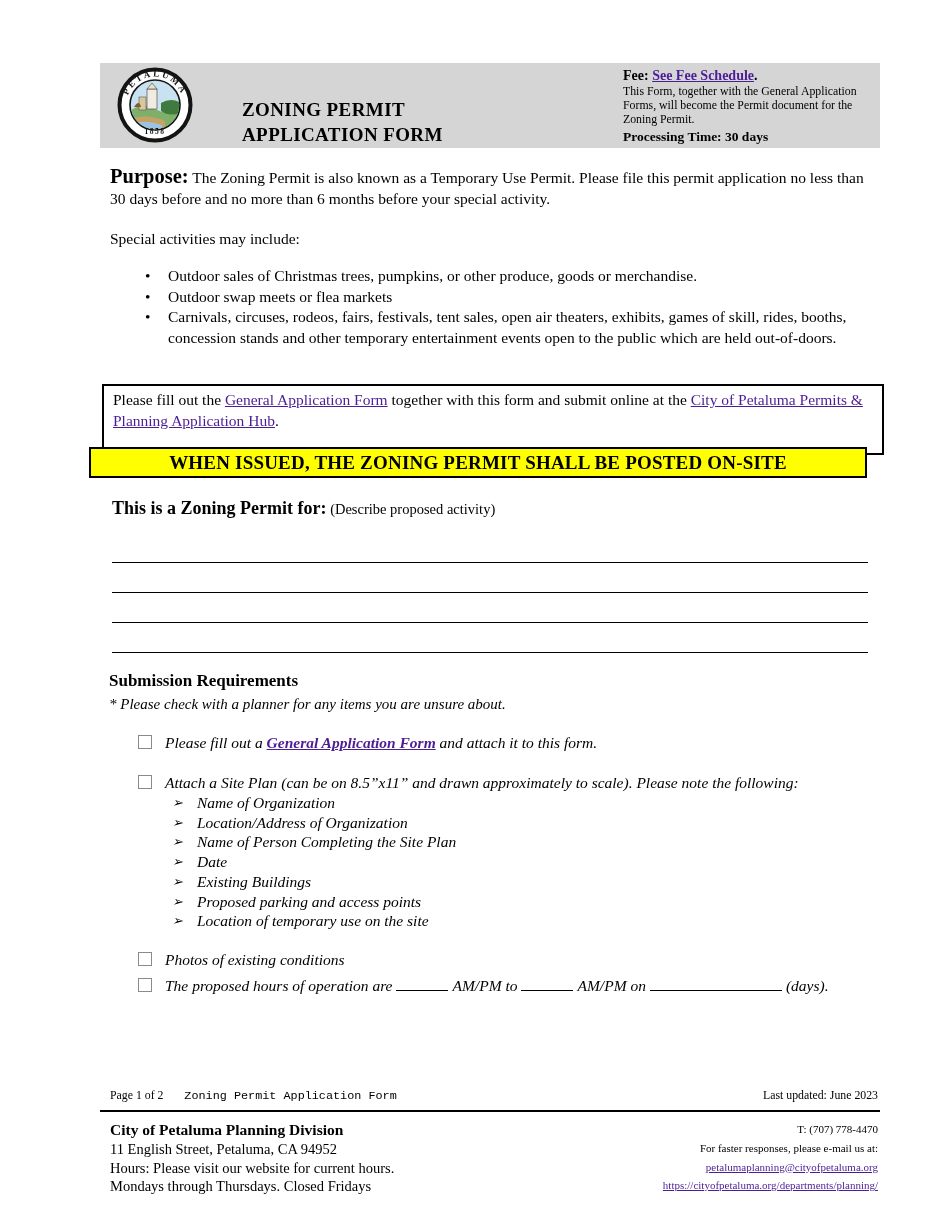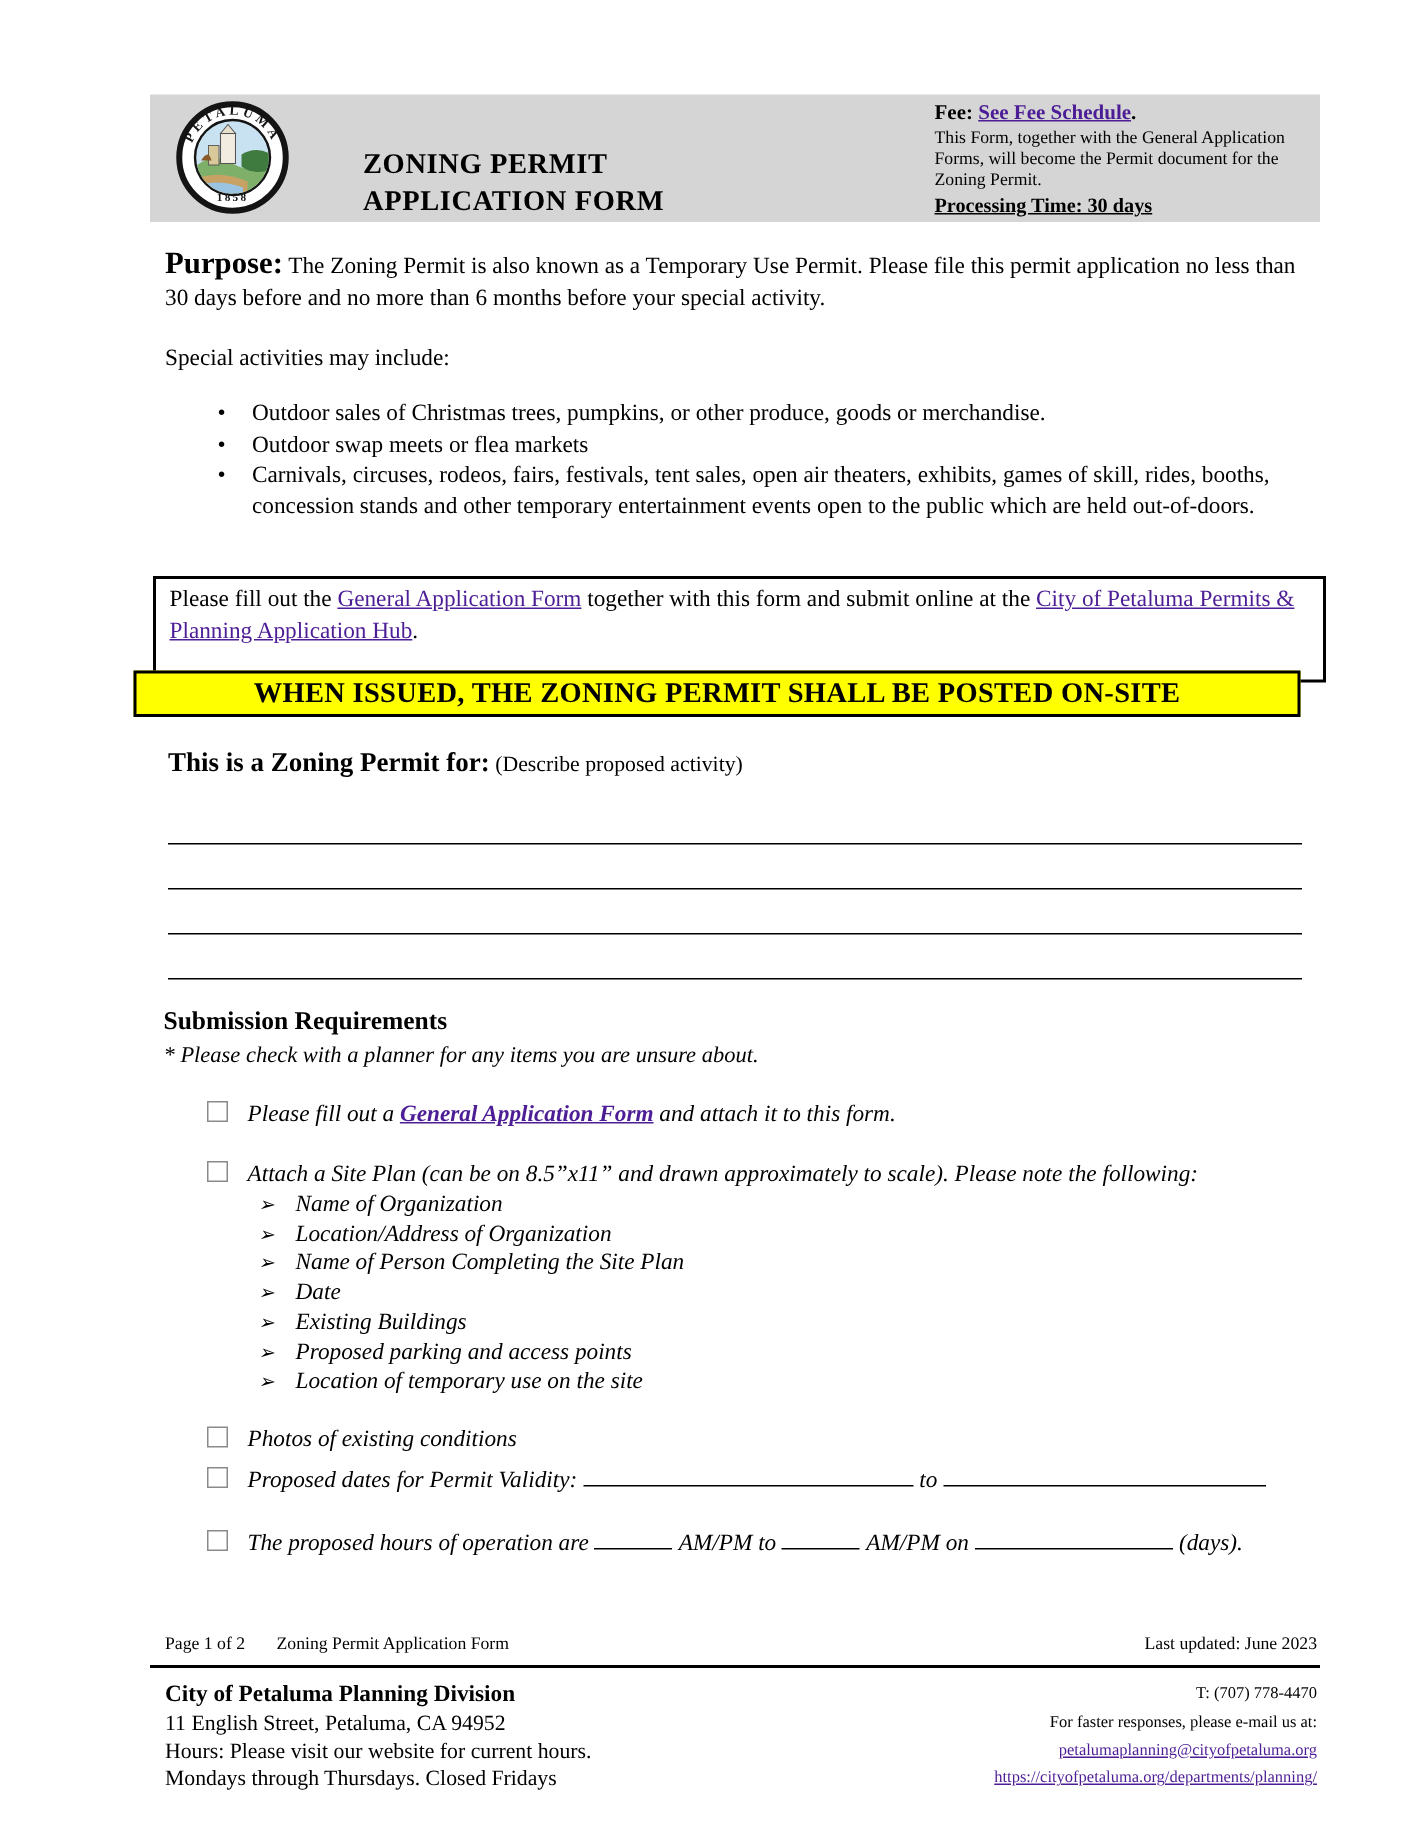--- a/index.html
+++ b/index.html
@@ -10,21 +10,21 @@
   }
   .abs{position:absolute;}
   .link{color:#4c1d95;text-decoration:underline;cursor:pointer;}
   
   .header-box{left:100px;top:63px;width:780px;height:85px;background:#d5d5d5;}
   .seal{position:absolute;left:17px;top:4px;width:76px;height:76px;}
   .hdr-title{position:absolute;left:142px;top:34px;font-size:19px;font-weight:bold;line-height:25px;letter-spacing:.4px;}
   .fee-block{position:absolute;left:523px;top:4px;width:253px;}
   .fee-line{font-size:14px;font-weight:bold;line-height:17px;}
   .fee-note{font-size:11.8px;line-height:14px;}
-  .fee-proc{font-size:13.5px;font-weight:bold;line-height:17px;margin-top:2px;text-decoration:underline;}
+  .fee-proc{font-size:13.5px;font-weight:bold;line-height:17px;margin-top:2px;}
   
   .purpose{left:110px;top:166px;width:762px;font-size:15.5px;line-height:21px;}
   .purpose-label{font-size:20.5px;font-weight:bold;}
   .activities-intro{left:110px;top:230px;font-size:15.5px;}
   .bullets{left:145px;top:266px;width:728px;}
   .bullet-item{display:flex;font-size:15.5px;line-height:20.7px;}
   .bullet-marker{width:23px;flex:none;}
   
   .note-box{left:102px;top:384px;width:760px;border:2px solid #000;padding:4px 9px 22px 9px;font-size:15.5px;line-height:20.5px;}
   .banner{left:89px;top:447px;width:774px;height:27px;border:2px solid #000;background:#FFFF00;
@@ -42,21 +42,21 @@
   .cbox{display:inline-block;width:12px;height:12px;border:1px solid #8a8a8a;background:#fff;
         margin-right:13px;transform:translateY(1px);}
   .bold-link{font-weight:bold;}
   .sub-arrows{margin:0 0 0 34px;padding:0;}
   .arrow-item{display:flex;font-size:15.5px;line-height:19.7px;list-style:none;}
   .arrow-marker{width:25px;flex:none;font-size:13px;}
   .blank{display:inline-block;border-bottom:1px solid #000;height:15px;vertical-align:baseline;margin:0 4px;}
   .b220{width:220px;} .b215{width:215px;} .b52{width:52px;} .b132{width:132px;}
   
   .footer-meta{left:110px;top:1088px;width:768px;display:flex;justify-content:space-between;font-size:11.8px;}
-  .footer-meta .gap{margin-left:18px;}
+  .footer-meta .gap{margin-left:18px;font-family:Liberation Mono, monospace;}
   .footer-rule{left:100px;top:1110px;width:780px;border-top:2px solid #000;height:0;}
   .footer-cols{left:110px;top:1120px;width:768px;display:flex;justify-content:space-between;}
   .fcol-left{font-size:14.5px;line-height:18.6px;}
   .division{font-size:15.5px;font-weight:bold;line-height:20px;}
   .fcol-right{text-align:right;font-size:11px;line-height:18.8px;}
 </style>
 </head>
 <body>
 
 <div class="abs header-box">
@@ -177,23 +177,20 @@
           <span class="arrow-marker">➢</span>
           <span>Location of temporary use on the site</span>
         </div>
       </div>
   </div>
 
   <div class="check-item" style="margin-top:19px;margin-bottom:5px;">
     <span class="cbox"></span><span>Photos of existing conditions</span>
   </div>
 
-  <div class="check-item">
-    <span class="cbox"></span><span>Proposed dates for Permit Validity:</span><span class="blank b220"></span><span>to</span><span class="blank b215"></span>
-  </div>
 
   <div class="check-item">
     <span class="cbox"></span><span>The proposed hours of operation are</span><span class="blank b52"></span><span>AM/PM to</span><span class="blank b52"></span><span>AM/PM on</span><span class="blank b132"></span><span>(days).</span>
   </div>
 
 </div>
 
 <div class="abs footer-meta">
   <div>
     <span>Page 1 of 2</span>

